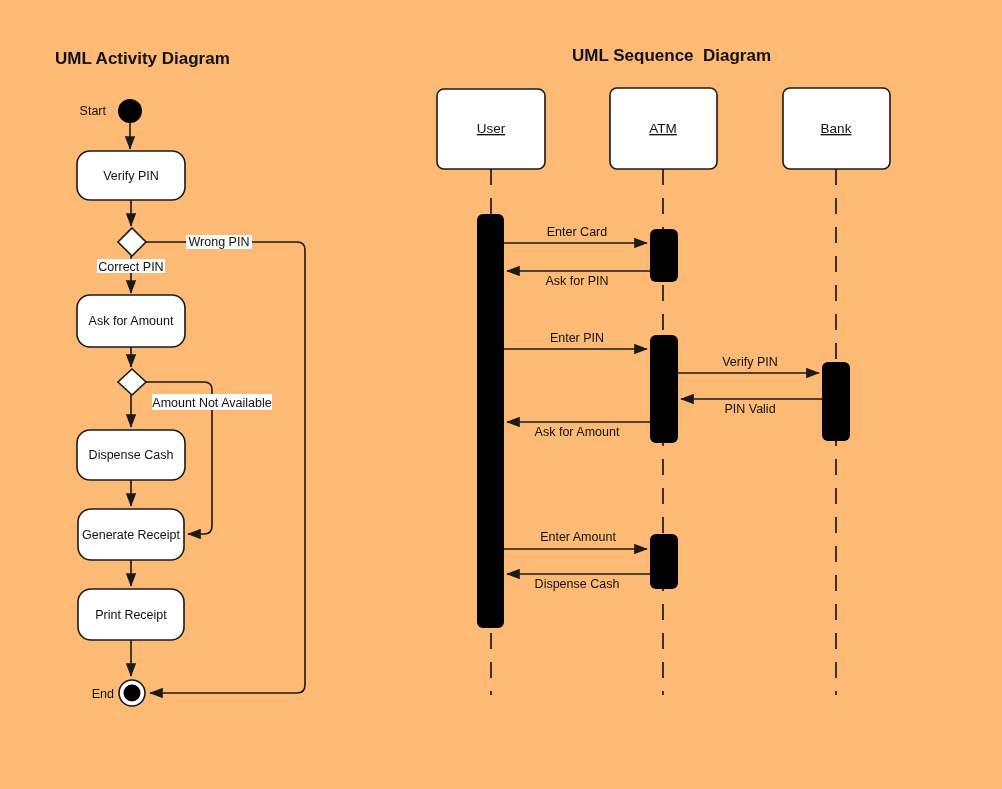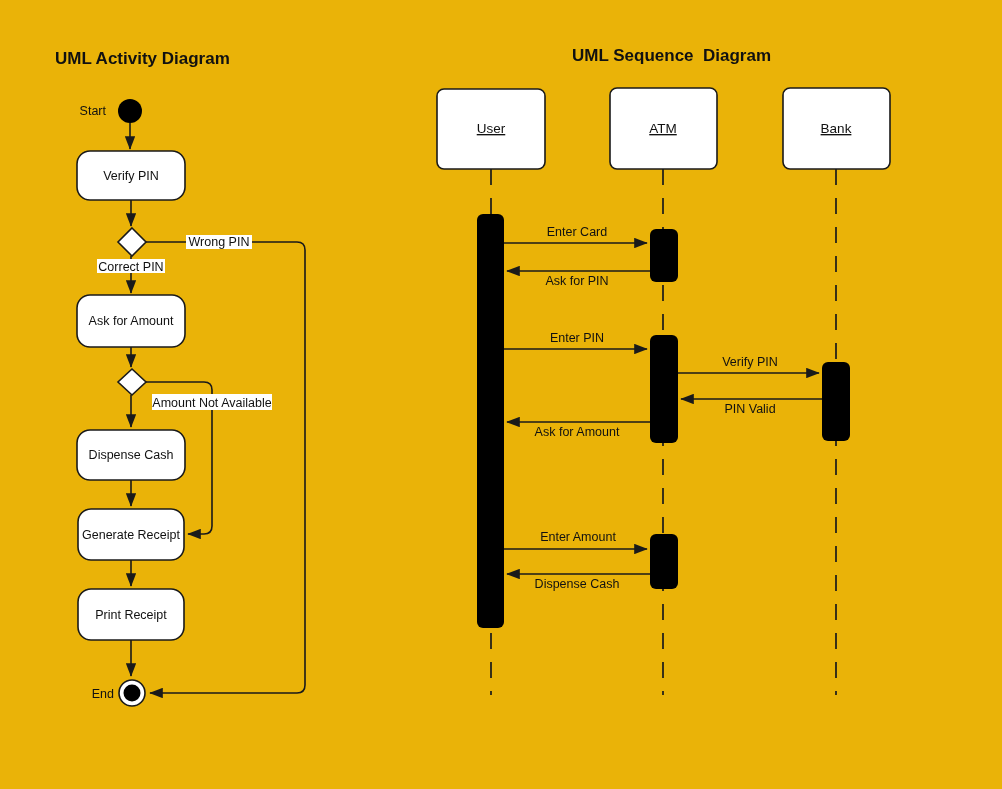--- a/index.html
+++ b/index.html
@@ -7,21 +7,21 @@
     padding: 0;
     background: #ffffff;
     width: 1002px;
     height: 789px;
     font-family: "Liberation Sans", sans-serif;
   }
   .canvas {
     position: relative;
     width: 1002px;
     height: 789px;
-    background: #eab308;
+    background: #fdba74;
     overflow: hidden;
   }
   svg { display: block; }
   .edge {
     stroke: #1a1a1a;
     stroke-width: 1.6;
     fill: none;
   }
   .dashed {
     stroke: #1a1a1a;

